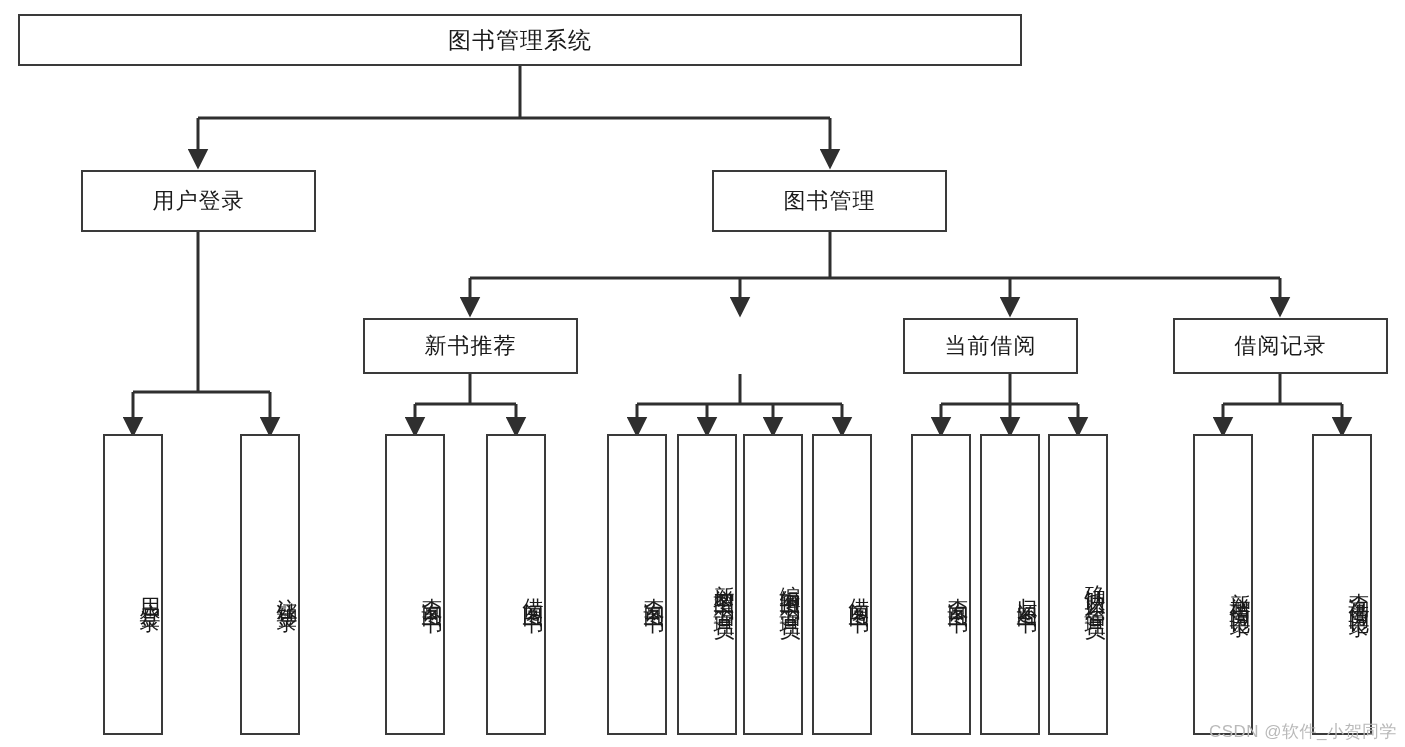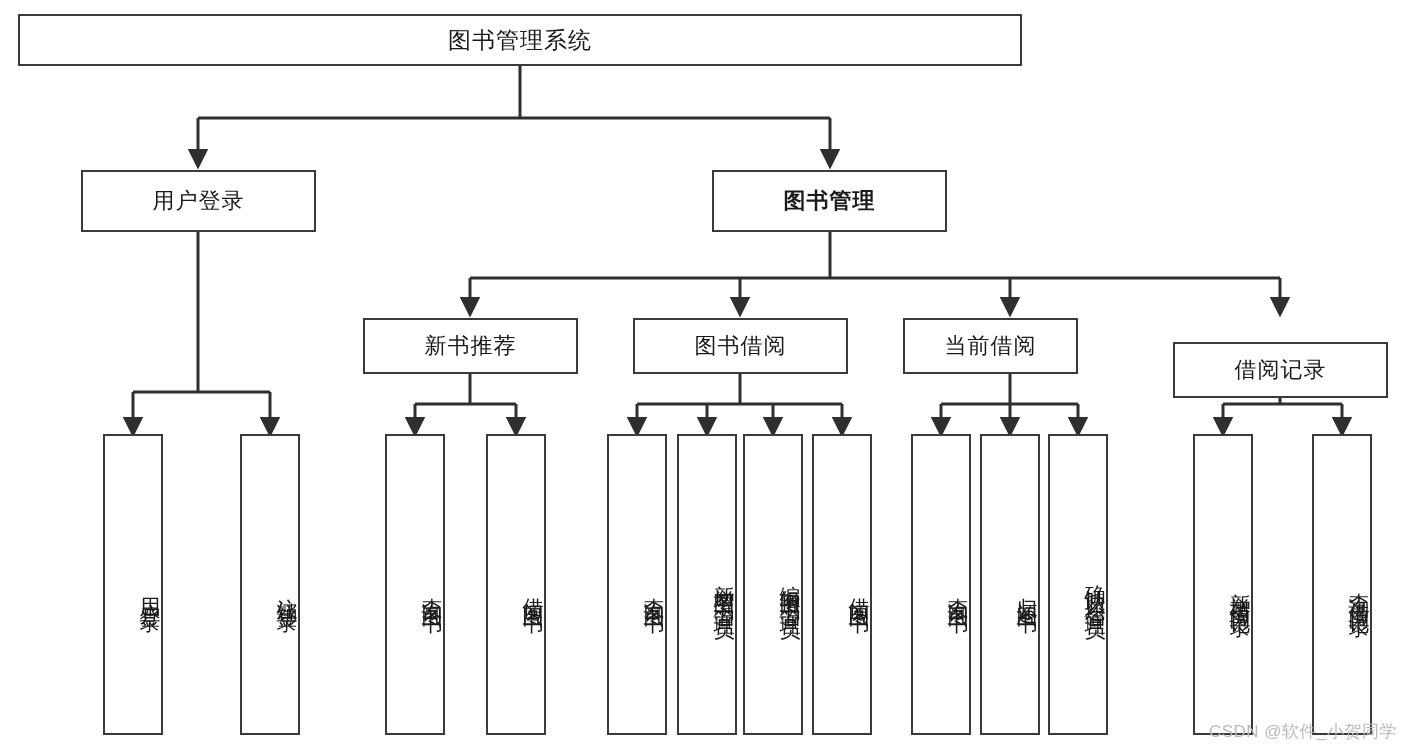--- a/index.html
+++ b/index.html
@@ -127,34 +127,31 @@
     </g>
   </svg>
 
   <div class="node node-root" style="left:18px; top:14px; width:1004px; height:52px;">
     <span>图书管理系统</span>
   </div>
 
   <div class="node node-h" style="left:81px; top:170px; width:235px; height:62px;">
     <span>用户登录</span>
   </div>
-  <div class="node node-h" style="left:712px; top:170px; width:235px; height:62px;font-weight:bold;">
+  <div class="node node-h" style="left:712px; top:170px; width:235px; height:62px;">
     <span>图书管理</span>
   </div>
 
   <div class="node node-h" style="left:363px; top:318px; width:215px; height:56px;text-align:right;">
     <span>新书推荐</span>
   </div>
-  <div class="node node-h" style="left:633px; top:318px; width:215px; height:56px;">
-    <span>图书借阅</span>
-  </div>
   <div class="node node-h" style="left:903px; top:318px; width:175px; height:56px;">
     <span>当前借阅</span>
   </div>
-  <div class="node node-h" style="left:1173px; top:318px; width:215px; height:56px;margin-top:24px;">
+  <div class="node node-h" style="left:1173px; top:318px; width:215px; height:56px;">
     <span>借阅记录</span>
   </div>
 
   <div class="node node-v" style="left:103px; top:434px; width:60px; height:301px;">
     <span class="vlabel">用户登录</span>
   </div>
   <div class="node node-v" style="left:240px; top:434px; width:60px; height:301px;">
     <span class="vlabel">注销登录</span>
   </div>
 

